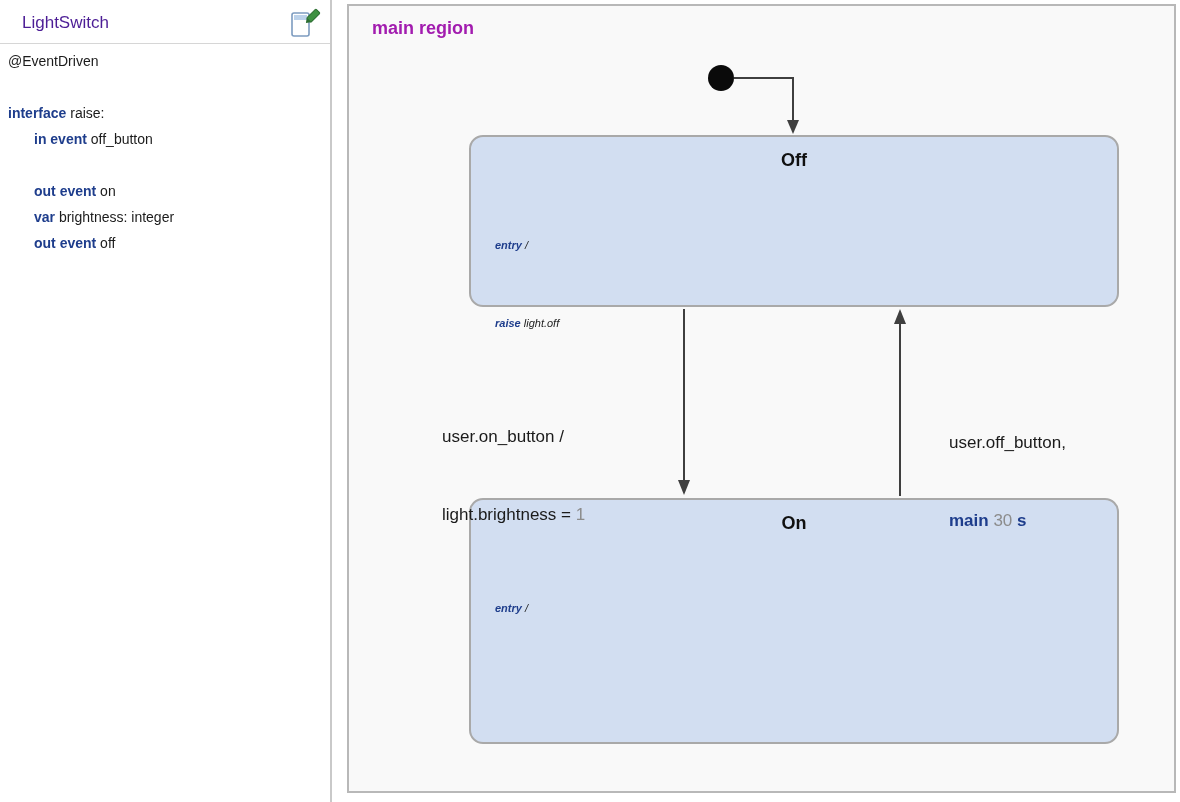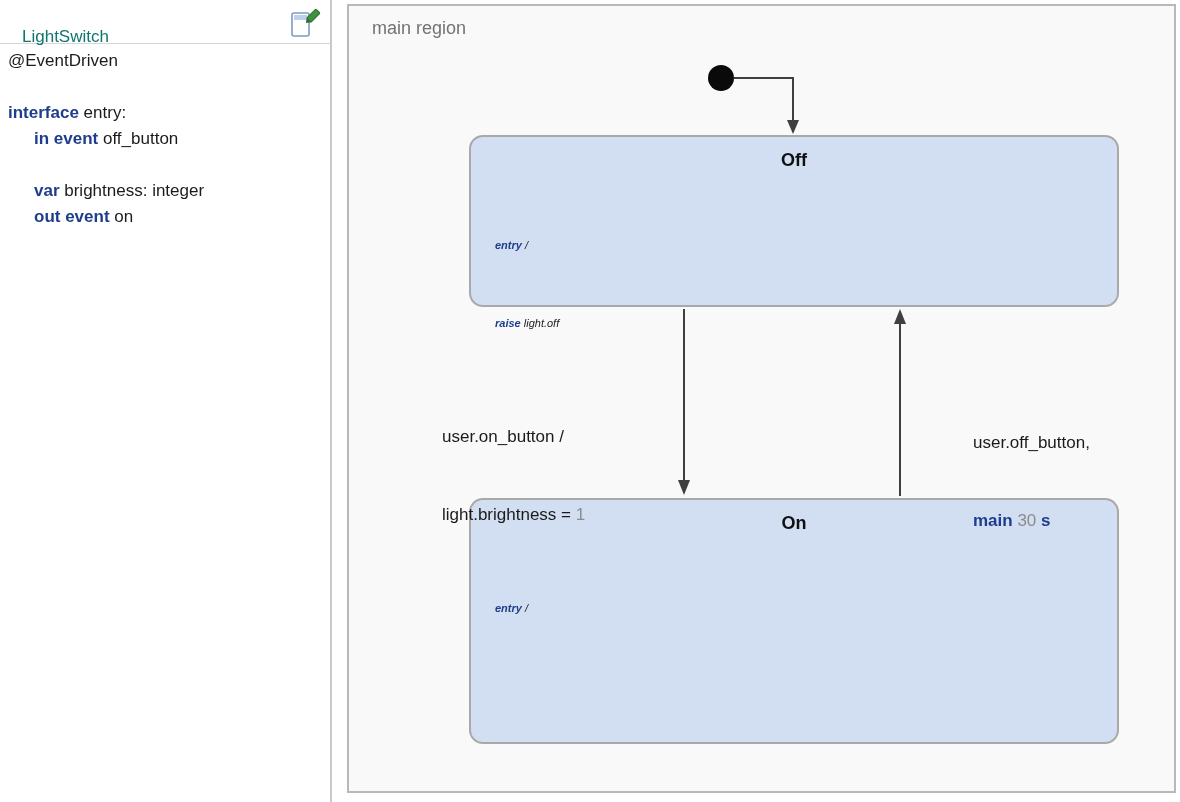--- a/index.html
+++ b/index.html
@@ -4,49 +4,49 @@
 <style>
   * { margin:0; padding:0; box-sizing:border-box; }
   html,body { width:1180px; height:802px; background:#ffffff;
               font-family:"Liberation Sans", sans-serif; overflow:hidden; }
 
   
   .left-panel { position:absolute; left:0; top:0; width:332px; height:802px;
                 background:#ffffff; border-right:2px solid #c9c9c9; }
   .panel-header { position:absolute; left:0; top:0; width:100%; height:44px;
                   border-bottom:1px solid #d6d6d6; background:#ffffff; }
-  .panel-title { position:absolute; left:22px; top:27px; font-size:17px; color:#0f766e; }
+  .panel-title { position:absolute; left:22px; top:13px; font-size:17px; color:#4c1d95; }
   .header-icon { position:absolute; right:8px; top:5px; width:34px; height:34px; }
 
   .code-area { position:absolute; left:8px; top:48px; width:316px; }
-  .code-line { font-size:17px; line-height:26px; color:#1b1b1b; white-space:pre; }
+  .code-line { font-size:14px; line-height:26px; color:#1b1b1b; white-space:pre; }
   .indent { padding-left:26px; }
   .kw { font-weight:bold; color:#1e3d8c; }
   .lit { color:#8c8c8c; }
 
   
   .canvas { position:absolute; left:347px; top:4px; width:829px; height:789px;
             background:#f9f9f9; border:2px solid #b8b8b8; }
-  .region-label { position:absolute; left:23px; top:12px; font-size:18px; color:#737373; }
+  .region-label { position:absolute; left:23px; top:12px; font-size:18px; color:#a21caf;font-weight:bold; }
 
   .edges-svg { position:absolute; left:0; top:0; width:829px; height:789px; }
 
   .state { position:absolute; left:120px; width:650px;
            background:#d2def1; border:2px solid #a9a9a9; border-radius:14px; }
   .state-off { top:129px; height:172px; }
   .state-on  { top:492px; height:246px; }
   .state-title { text-align:center; font-weight:bold; font-size:18px; color:#101010;
                  margin-top:13px; }
   .state-body { margin:9px 0 0 24px; font-size:11px; line-height:26px; color:#1b1b1b;
                 white-space:pre;font-style:italic; }
 
   .edge-label { position:absolute; font-size:17px; line-height:26px; color:#1b1b1b;
                 white-space:pre; }
   .label-off-on { left:57px; top:366px;margin-left:36px; }
-  .label-on-off { left:600px; top:372px;margin-left:24px; }
+  .label-on-off { left:600px; top:372px; }
 </style>
 </head>
 <body>
 
 <div class="left-panel">
   <div class="panel-header">
     <span class="panel-title">LightSwitch</span>
     <span class="header-icon">
       <svg width="34" height="34" viewBox="0 0 34 34">
         <rect x="4" y="8" width="17" height="23" rx="2" fill="#ffffff" stroke="#7d9cc0" stroke-width="1.6"></rect>
@@ -55,25 +55,26 @@
           <rect x="19" y="8" width="13" height="6" rx="1" fill="#3f9142" stroke="#2c6e31" stroke-width="1"></rect>
           <polygon points="19,8 15,11 19,14" fill="#2c6e31"></polygon>
         </g>
       </svg>
     </span>
   </div>
 
   <div class="code-area">
     <div class="code-line"><span>@EventDriven</span></div>
     <div class="code-line">&nbsp;</div>
-    <div class="code-line"><span class="kw">interface</span><span> entry:</span></div>
+    <div class="code-line"><span class="kw">interface</span><span> raise:</span></div>
     <div class="code-line indent"><span class="kw">in event</span><span> off_button</span></div>
     <div class="code-line">&nbsp;</div>
+    <div class="code-line indent"><span class="kw">out event</span><span> on</span></div>
     <div class="code-line indent"><span class="kw">var</span><span> brightness: integer</span></div>
-    <div class="code-line indent"><span class="kw">out event</span><span> on</span></div>
+    <div class="code-line indent"><span class="kw">out event</span><span> off</span></div>
   </div>
 </div>
 
 <div class="canvas">
   <span class="region-label">main region</span>
 
   <svg class="edges-svg" viewBox="0 0 829 789">
 
     <circle cx="372" cy="72" r="13" fill="#0a0a0a"></circle>
 

